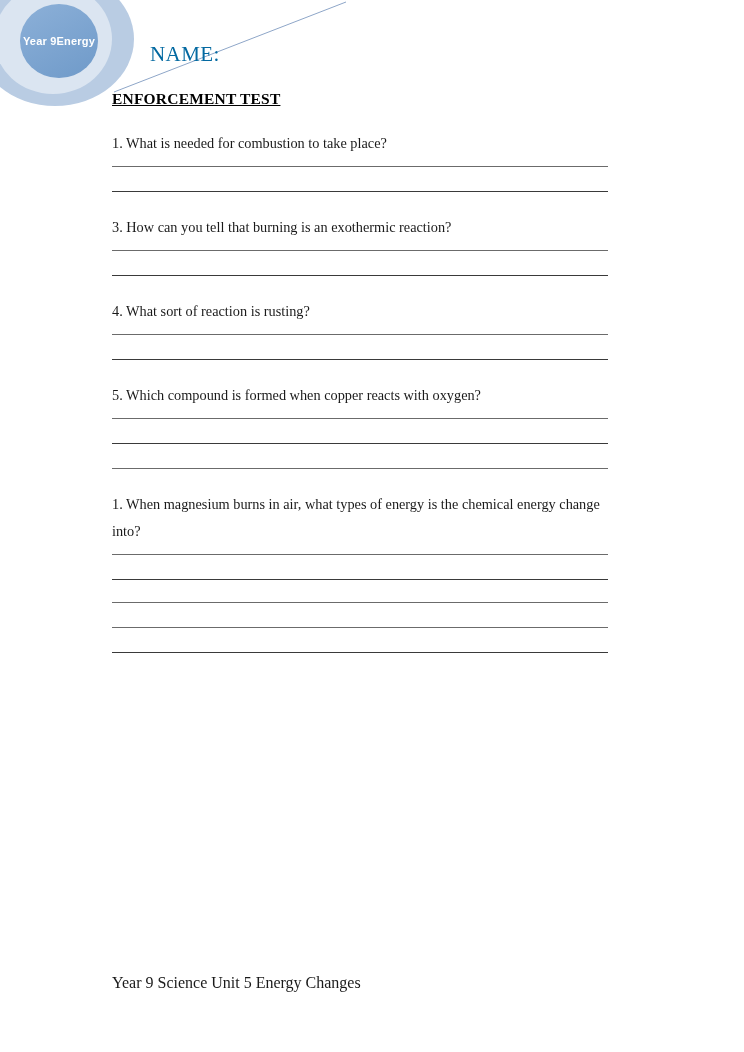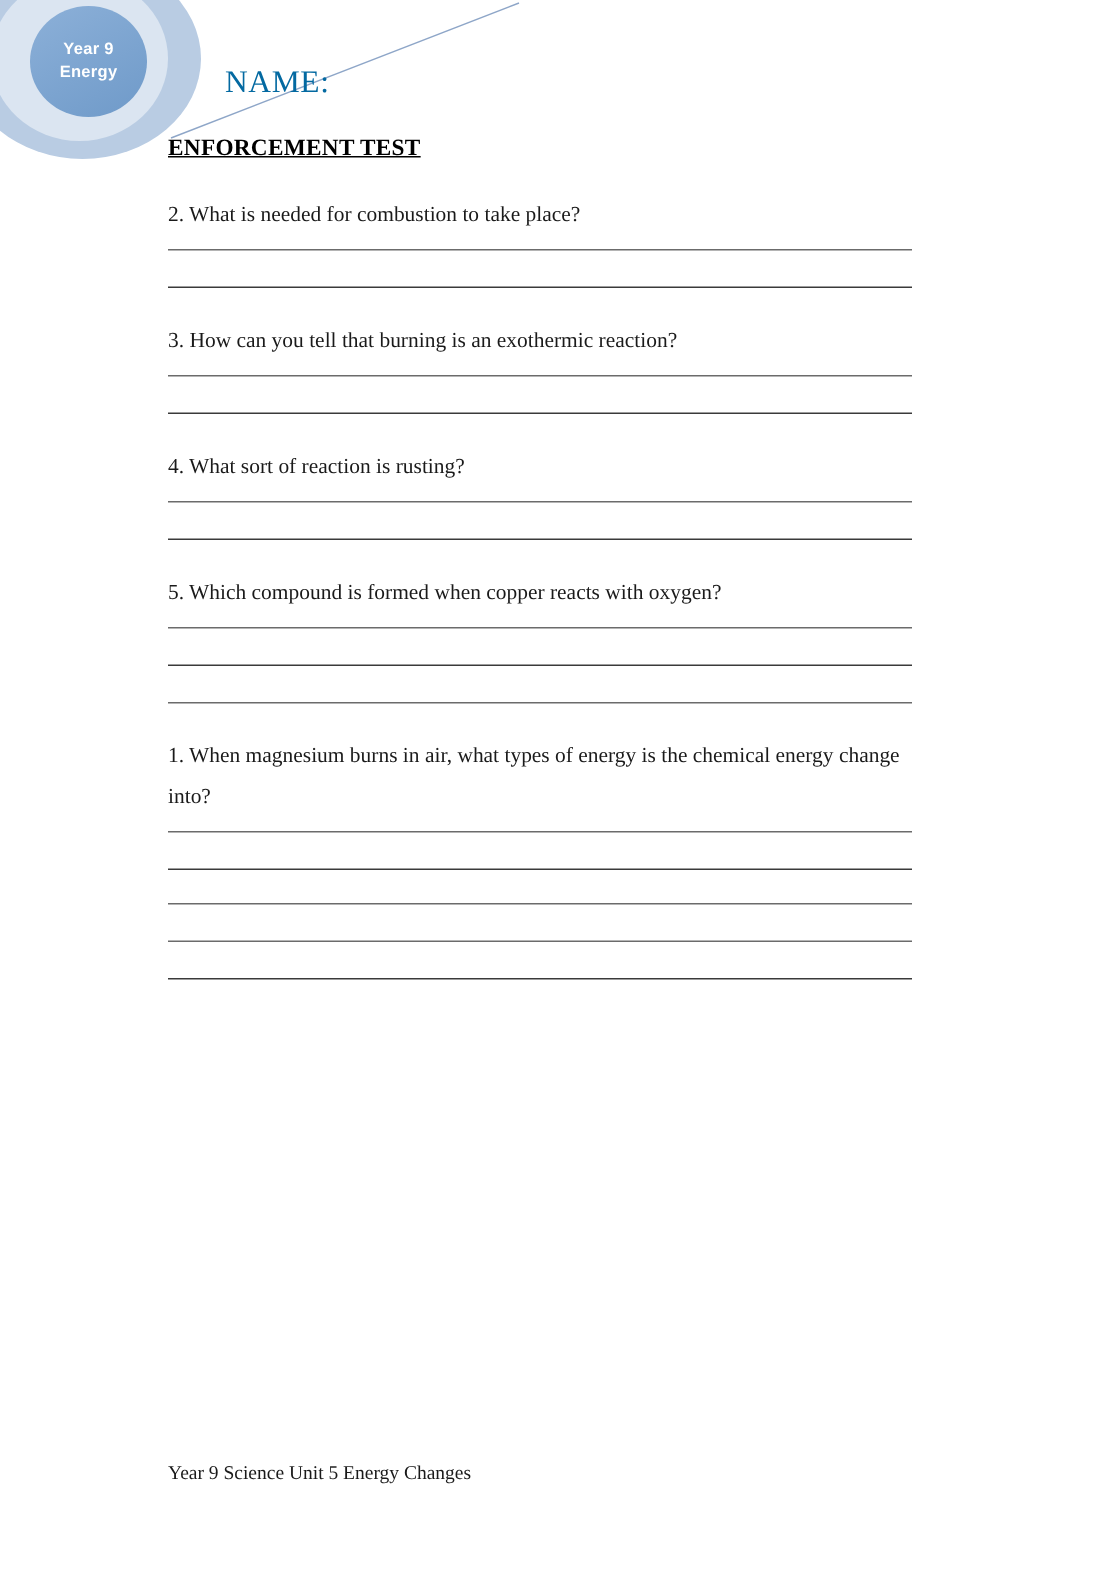--- a/index.html
+++ b/index.html
@@ -48,21 +48,21 @@
   .ring-inner {
     position: absolute;
     left: 44px;
     top: 32px;
     width: 78px;
     height: 74px;
     border-radius: 50%;
     background: #7ba3d0;
     background-image: linear-gradient(150deg, #8cb0d8 0%, #6f9ac9 100%);
     display: flex;
-    flex-direction: column;
+    flex-direction: row;
     align-items: center;
     justify-content: center;
   }
   .logo-line {
     color: #ffffff;
     font-family: "Liberation Sans", sans-serif;
     font-weight: bold;
     font-size: 11px;
     line-height: 15px;
     letter-spacing: 0.2px;
@@ -128,21 +128,21 @@
   }
   .ans-line:last-child {
     margin-bottom: 0;
   }
 
   
   .footer {
     position: absolute;
     left: 112px;
     top: 974px;
-    font-size: 13px;
+    font-size: 16px;
     color: #1a1a1a;
   }
 </style>
 </head>
 <body>
 
 <div class="page">
 
   <div class="logo">
     <div class="ring-outer"></div>
@@ -156,21 +156,21 @@
   <svg class="diagonal" viewBox="0 0 240 96" preserveAspectRatio="none">
     <line x1="4" y1="92" x2="236" y2="2" stroke="#8ea6c8" stroke-width="1"></line>
   </svg>
 
   <div class="name-label">NAME:</div>
   <div class="test-title">ENFORCEMENT TEST</div>
 
   <div class="questions">
 
     <div class="q-block">
-      <p class="q-text">2. What is needed for combustion to take place?</p>
+      <p class="q-text">1. What is needed for combustion to take place?</p>
       <div class="ans-line light"></div>
       <div class="ans-line"></div>
     </div>
 
 
     <div class="q-block">
       <p class="q-text">3. How can you tell that burning is an exothermic reaction?</p>
       <div class="ans-line light"></div>
       <div class="ans-line"></div>
     </div>

